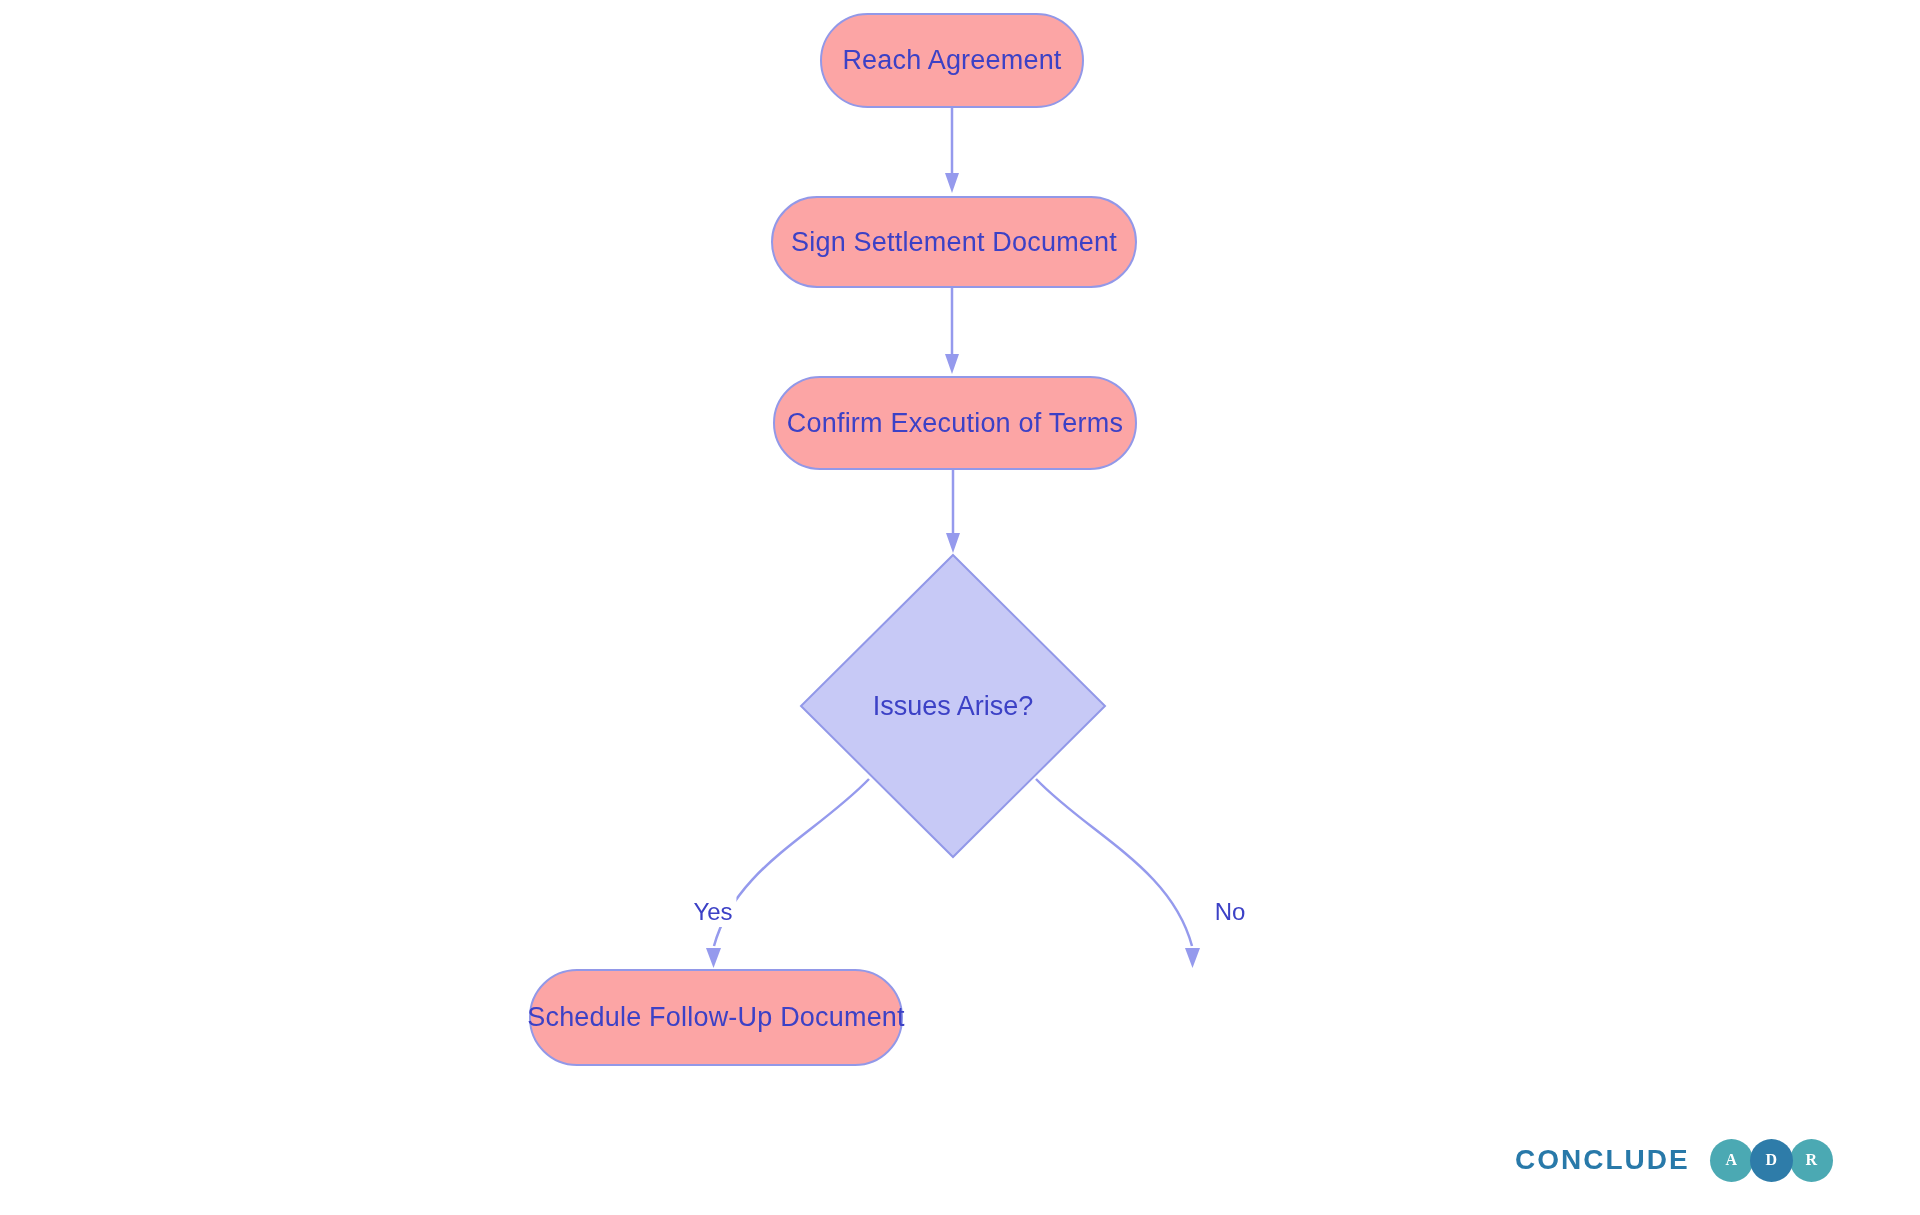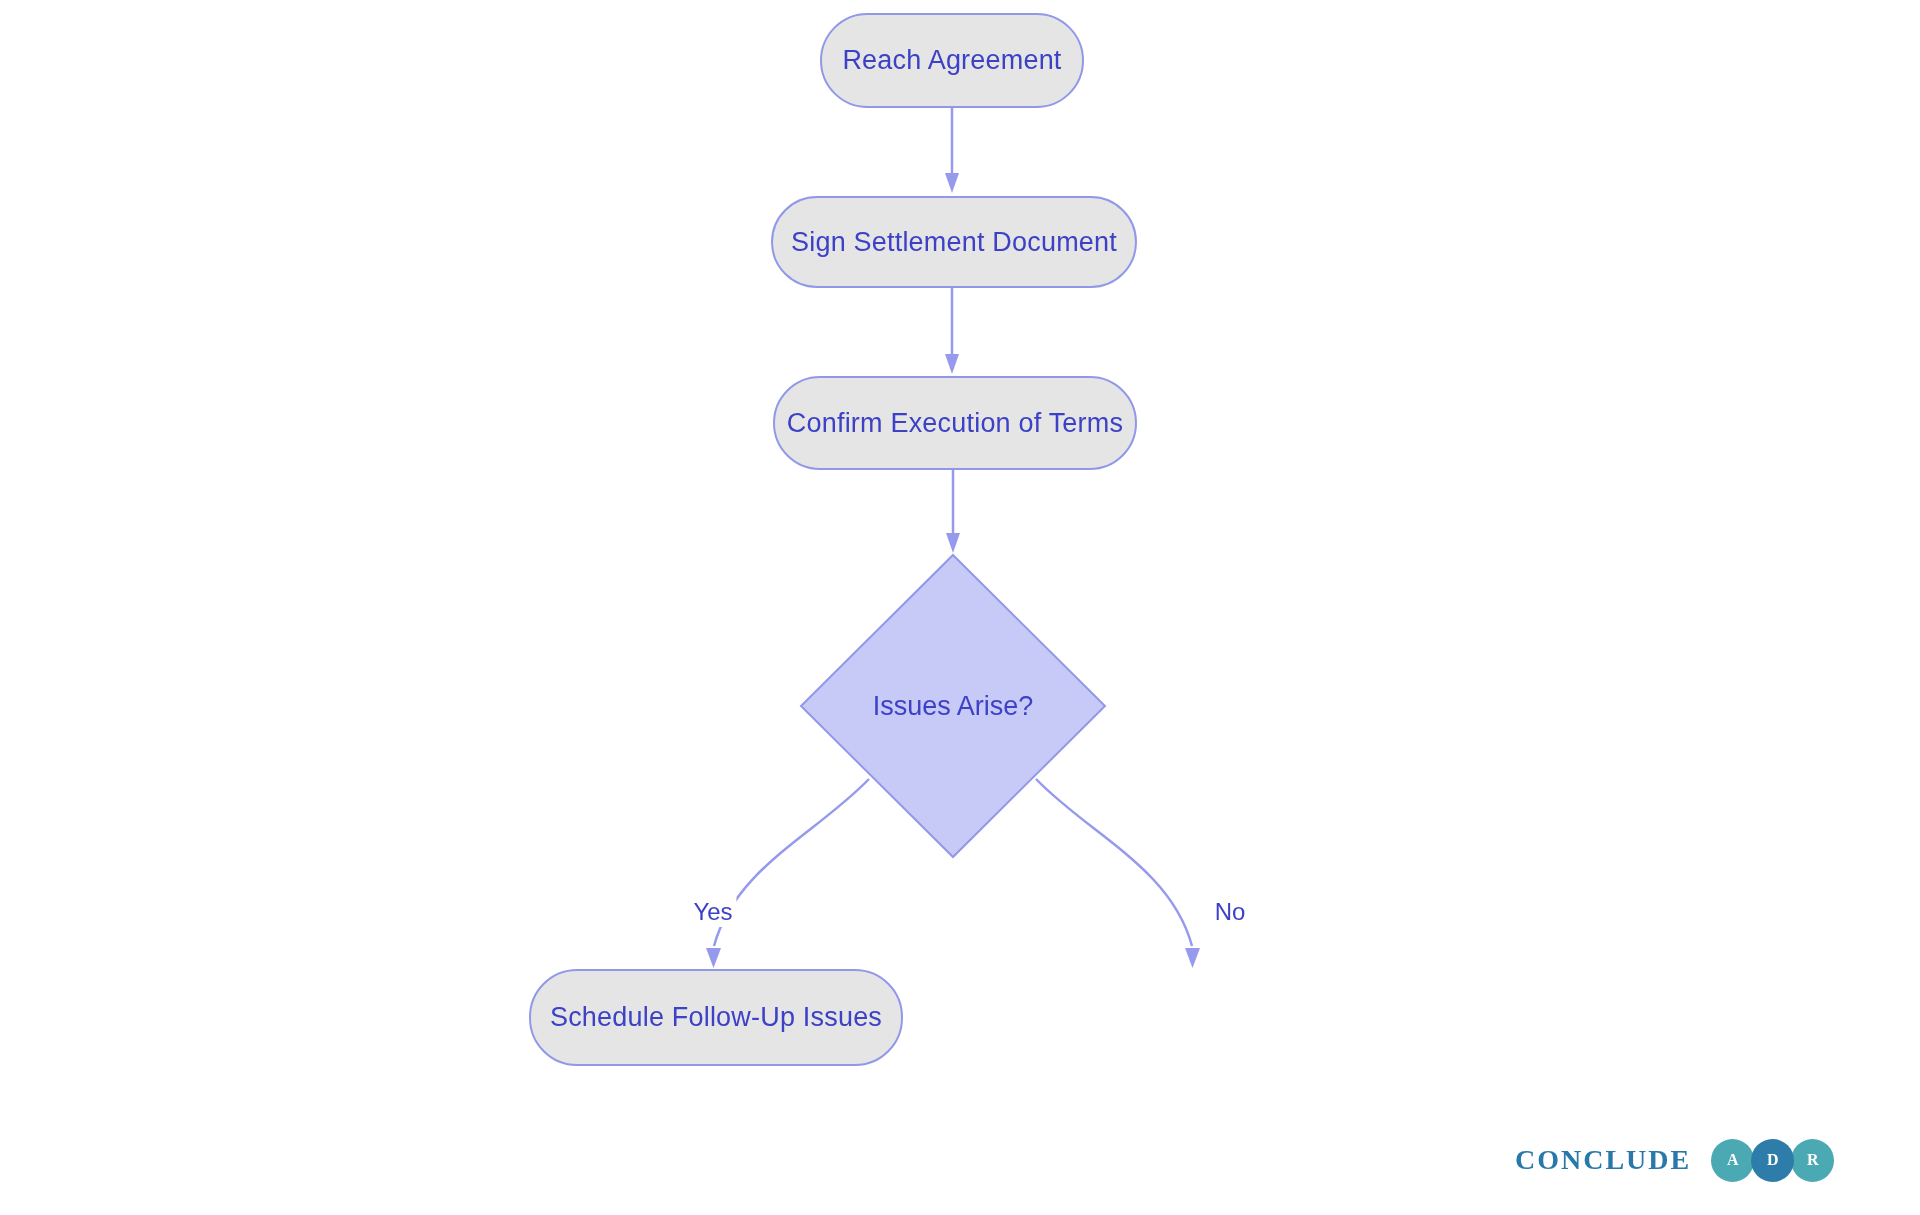--- a/index.html
+++ b/index.html
@@ -17,21 +17,21 @@
     height: 1215px;
     background: #ffffff;
   }
   svg.edges {
     position: absolute;
     left: 0; top: 0;
     width: 1920px; height: 1215px;
   }
   .node {
     position: absolute;
-    background: #e5e5e5;
+    background: #fca5a5;
     border: 2px solid #9298e8;
     border-radius: 48px;
     display: flex;
     align-items: center;
     justify-content: center;
     box-sizing: border-box;
     color: #3c41c6;
     font-size: 27px;
     letter-spacing: 0.2px;
     white-space: nowrap;
@@ -56,21 +56,21 @@
   }
   .logo {
     position: absolute;
     left: 1515px;
     top: 1135px;
     height: 50px;
     display: flex;
     align-items: center;
   }
   .logo .brand {
-    font-family: Liberation Serif, serif;
+    font-family: Liberation Sans, sans-serif;
     font-weight: 700;
     font-size: 28px;
     letter-spacing: 2px;
     color: #2879a9;
   }
   .logo .badges {
     display: flex;
     align-items: center;
     margin-left: 20px;
   }
@@ -134,21 +134,21 @@
     <span>Sign Settlement Document</span>
   </div>
 
   <div class="node" style="left:773px; top:376px; width:364px; height:94px;">
     <span>Confirm Execution of Terms</span>
   </div>
 
   <div class="diamond-label">Issues Arise?</div>
 
   <div class="node" style="left:529px; top:969px; width:374px; height:97px;">
-    <span>Schedule Follow-Up Issues</span>
+    <span>Schedule Follow-Up Document</span>
   </div>
 
 
   <div class="edge-label" style="left:713px; top:912px;">Yes</div>
 
   <div class="edge-label" style="left:1230px; top:912px;">No</div>
 
   <div class="logo">
     <span class="brand">CONCLUDE</span>
     <span class="badges">

